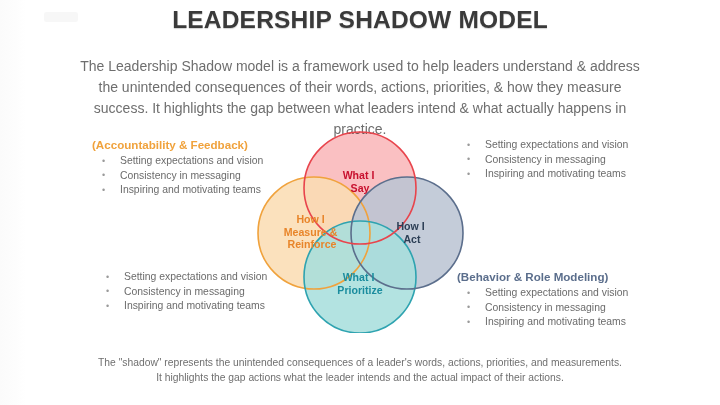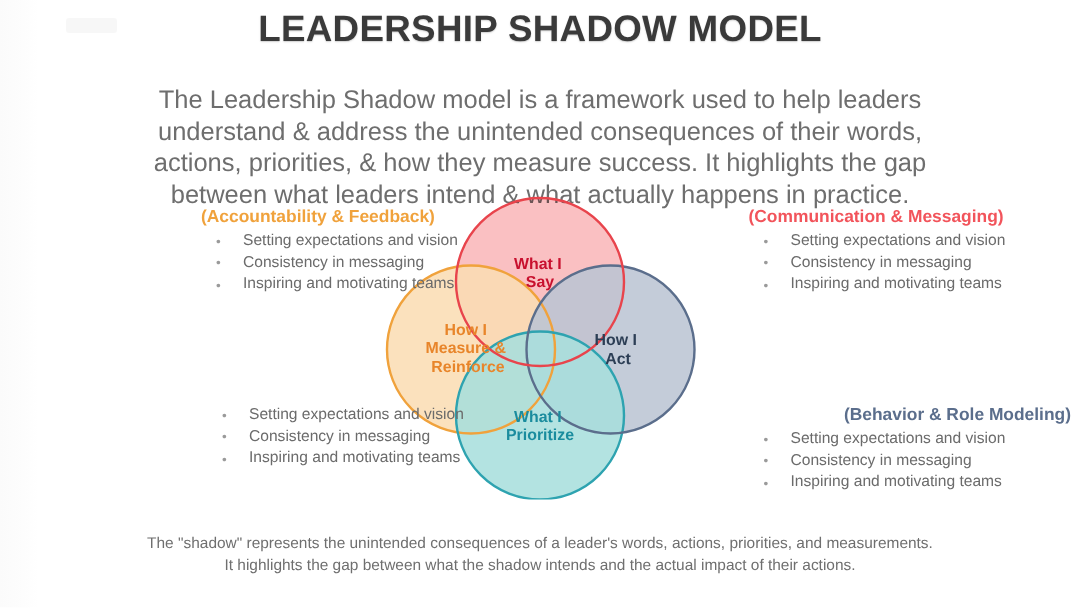--- a/index.html
+++ b/index.html
@@ -56,30 +56,29 @@
     text-shadow: 0 1px 1px rgba(150,150,150,.45);
   }
 
   
   .intro {
     position: absolute;
     left: 78px;
     top: 56px;
     width: 564px;
     text-align: center;
-    font-size: 17px;
+    font-size: 14px;
     line-height: 21px;
     color: #6e6e6e;
   }
 
   
   .quad {
     position: absolute;
     width: 215px;
-    margin-left: 42px;
   }
   .quad-title {
     font-size: 11.6px;
     font-weight: bold;
     margin: 0 0 3px 0;
     white-space: nowrap;
   }
   .quad ul {
     list-style: none;
     margin: 0;
@@ -187,43 +186,42 @@
   <div class="quad" id="quad-tl">
     <div class="quad-title" style="color: rgb(240, 162, 60);">(Accountability &amp; Feedback)</div>
     <ul>
       <li>Setting expectations and vision</li>
       <li>Consistency in messaging</li>
       <li>Inspiring and motivating teams</li>
     </ul>
   </div>
 
   <div class="quad" id="quad-tr">
-    <div class="quad-title" style="color: rgb(242, 84, 91);">(Communication &amp; Messaging)</div>
     <ul>
       <li>Setting expectations and vision</li>
       <li>Consistency in messaging</li>
       <li>Inspiring and motivating teams</li>
     </ul>
   </div>
 
   <div class="quad" id="quad-bl">
     <ul>
       <li>Setting expectations and vision</li>
       <li>Consistency in messaging</li>
       <li>Inspiring and motivating teams</li>
     </ul>
   </div>
 
   <div class="quad" id="quad-br">
-    <div class="quad-title" style="color: rgb(91, 110, 140); text-align: right;">(Behavior &amp; Role Modeling)</div>
+    <div class="quad-title" style="color: rgb(91, 110, 140);">(Behavior &amp; Role Modeling)</div>
     <ul>
       <li>Setting expectations and vision</li>
       <li>Consistency in messaging</li>
       <li>Inspiring and motivating teams</li>
     </ul>
   </div>
 
   <div class="caption">
     <span>The "shadow" represents the unintended consequences of a leader's words, actions, priorities, and measurements.</span>
-    <span class="line2">It highlights the gap between what the shadow intends and the actual impact of their actions.</span>
+    <span class="line2">It highlights the gap actions what the leader intends and the actual impact of their actions.</span>
   </div>
 
 </div>
 
 </body></html>

